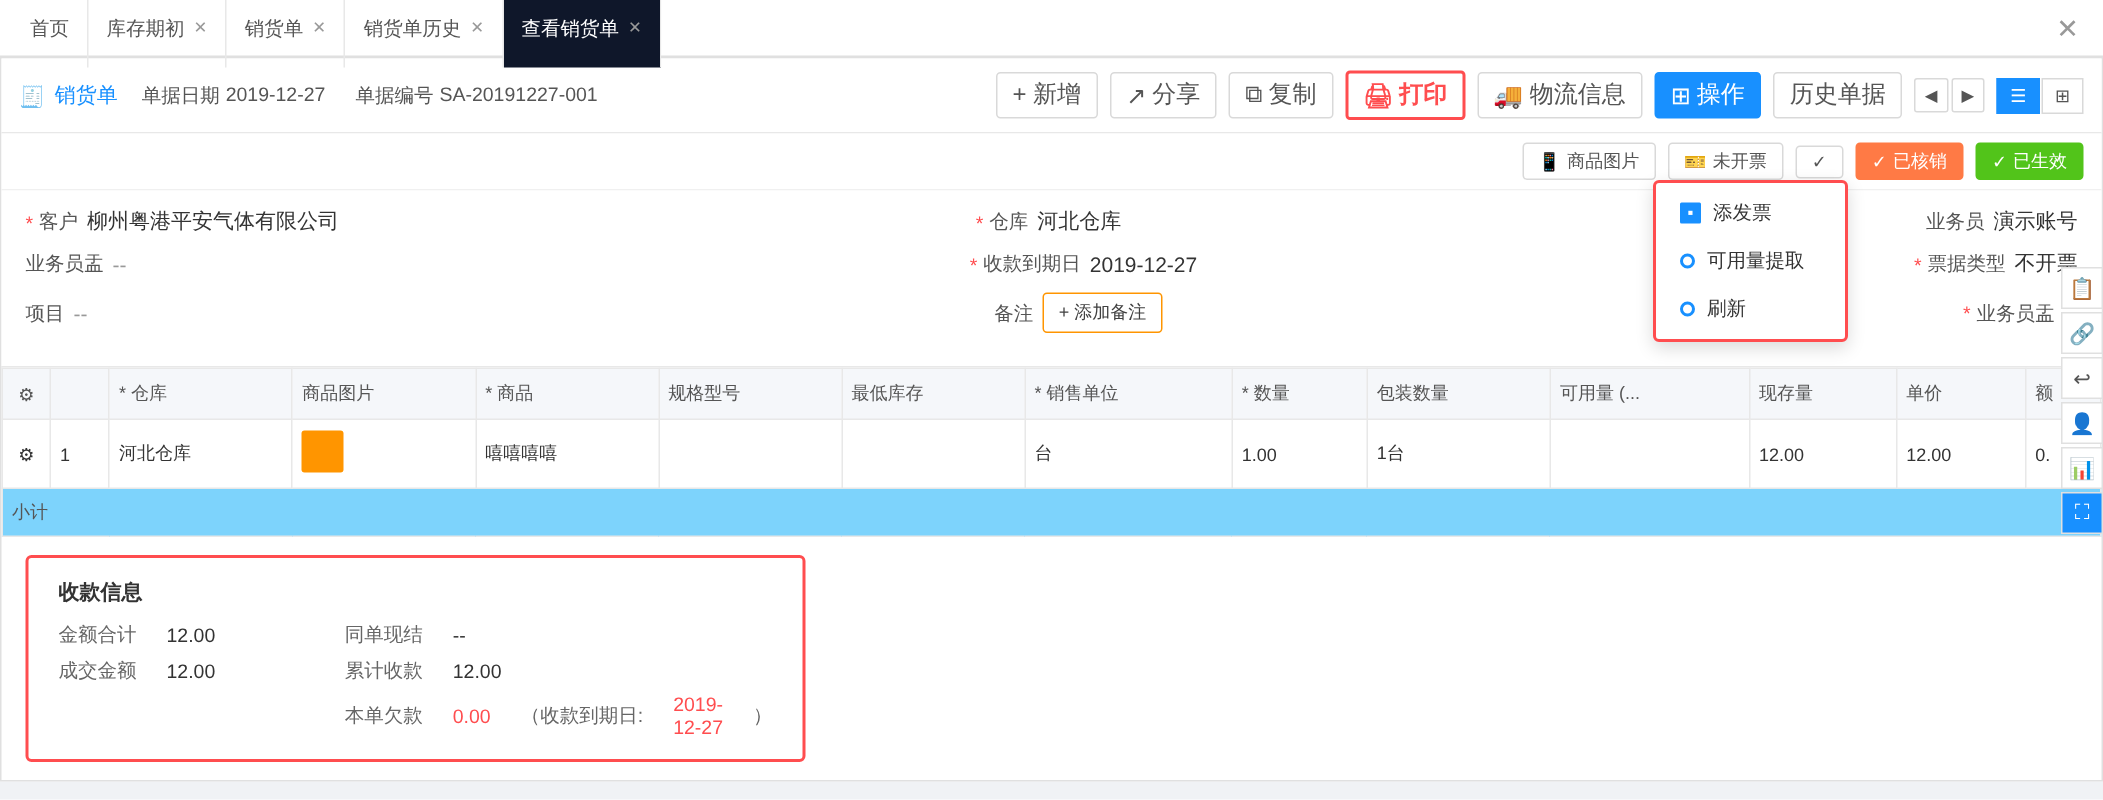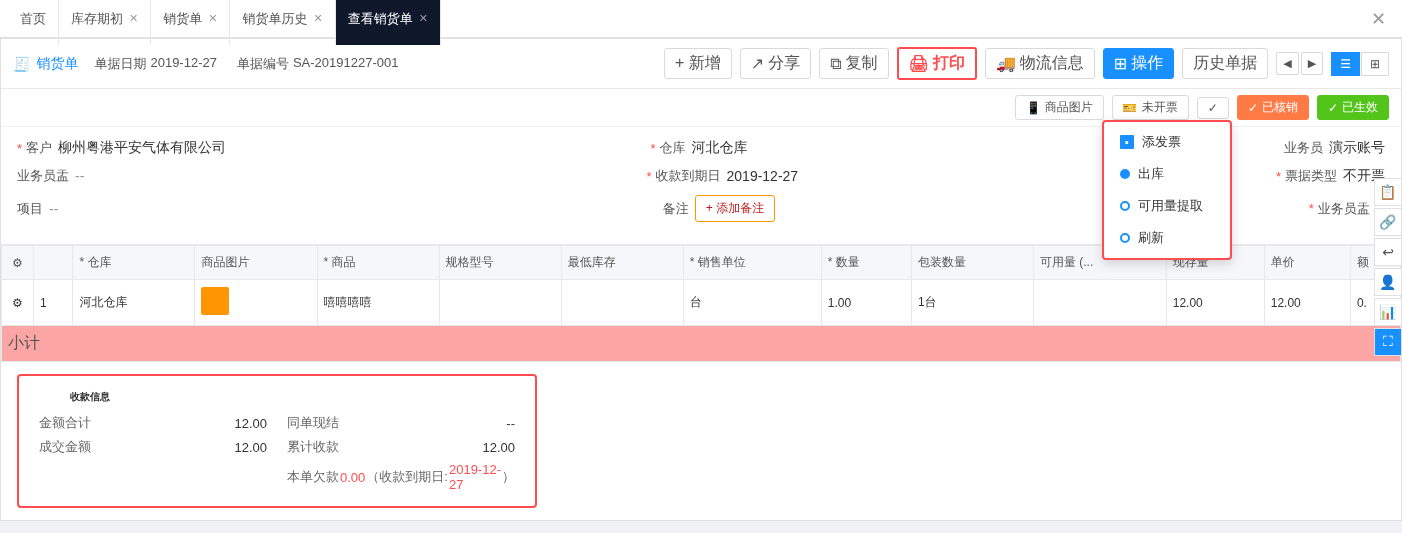--- a/index.html
+++ b/index.html
@@ -105,42 +105,42 @@
       background: #f5f7fa;
     }
     table thead th {
       padding: 8px 6px; text-align: left; border: 1px solid #e8e8e8;
       font-weight: 500; color: #555; white-space: nowrap;
     }
     table tbody td {
       padding: 7px 6px; border: 1px solid #e8e8e8; color: #333;
     }
     .gear-col { width: 32px; text-align: center; }
-    .subtotal-row td { background: #fca5a5; font-size: 16px; color: #555; }
+    .subtotal-row td { background: #7dd3fc; font-size: 12px; color: #555; }
 
     
     .product-thumb {
       width: 28px; height: 28px; background: #ff9500;
       border-radius: 2px; display: inline-block;
     }
 
     
     .bottom-info {
       border: 2px solid #ff4d4f; border-radius: 4px;
       padding: 14px 20px; margin: 12px 16px;
       background: #fff; max-width: 520px;
     }
     .bottom-info-title {
-      font-weight: bold; font-size: 10px; margin-bottom: 10px; margin-left: 31px;
+      font-weight: bold; font-size: 14px; margin-bottom: 10px;
     }
     .info-grid {
       display: grid; grid-template-columns: 1fr 1fr; gap: 6px 20px;
     }
     .info-row {
-      display: flex; align-items: center; gap: 1px; justify-content: space-between;
+      display: flex; align-items: center; gap: 20px;
     }
     .info-label { color: #666; font-size: 13px; white-space: nowrap; }
     .info-val { color: #333; font-size: 13px; }
     .info-val.red { color: #ff4d4f; }
     .info-val.date-red { color: #ff4d4f; }
 
     
     .dropdown-overlay {
       position: absolute; top: 120px; right: 170px;
       background: #fff; border: 2px solid #ff4d4f;
@@ -327,21 +327,21 @@
         </div>
       </div>
 
       <div class="form-row">
         <div class="form-field">
           <span class="form-label">项目</span>
           <span class="form-value dashes">--</span>
         </div>
         <div class="form-field">
           <span class="form-label">备注</span>
-          <button class="action-btn" style="color:#b91c1c;border-color:#ff9500;font-size:12px;">+ 添加备注</button>
+          <button class="action-btn" style="color:#404040;border-color:#ff9500;font-size:12px;">+ 添加备注</button>
         </div>
         <div class="business-staff">
           <span class="form-label required">业务员盂</span>
           <span class="form-value dashes">--</span>
         </div>
       </div>
     </div>
 
     <div class="table-container">
       <table>
@@ -419,24 +419,20 @@
       </div>
     </div>
   </div>
 
   <div class="dropdown-overlay">
     <div class="dropdown-item">
       <span class="dropdown-icon icon-square">▪</span>
       <span>添发票</span>
     </div>
     <div class="dropdown-item">
-      <span class="icon-circle"></span>
-      <span>出库</span>
-    </div>
-    <div class="dropdown-item">
       <span class="icon-circle-outline"></span>
       <span>可用量提取</span>
     </div>
     <div class="dropdown-item">
       <span class="icon-circle-outline"></span>
       <span>刷新</span>
     </div>
   </div>
 
   <div class="right-sidebar">

